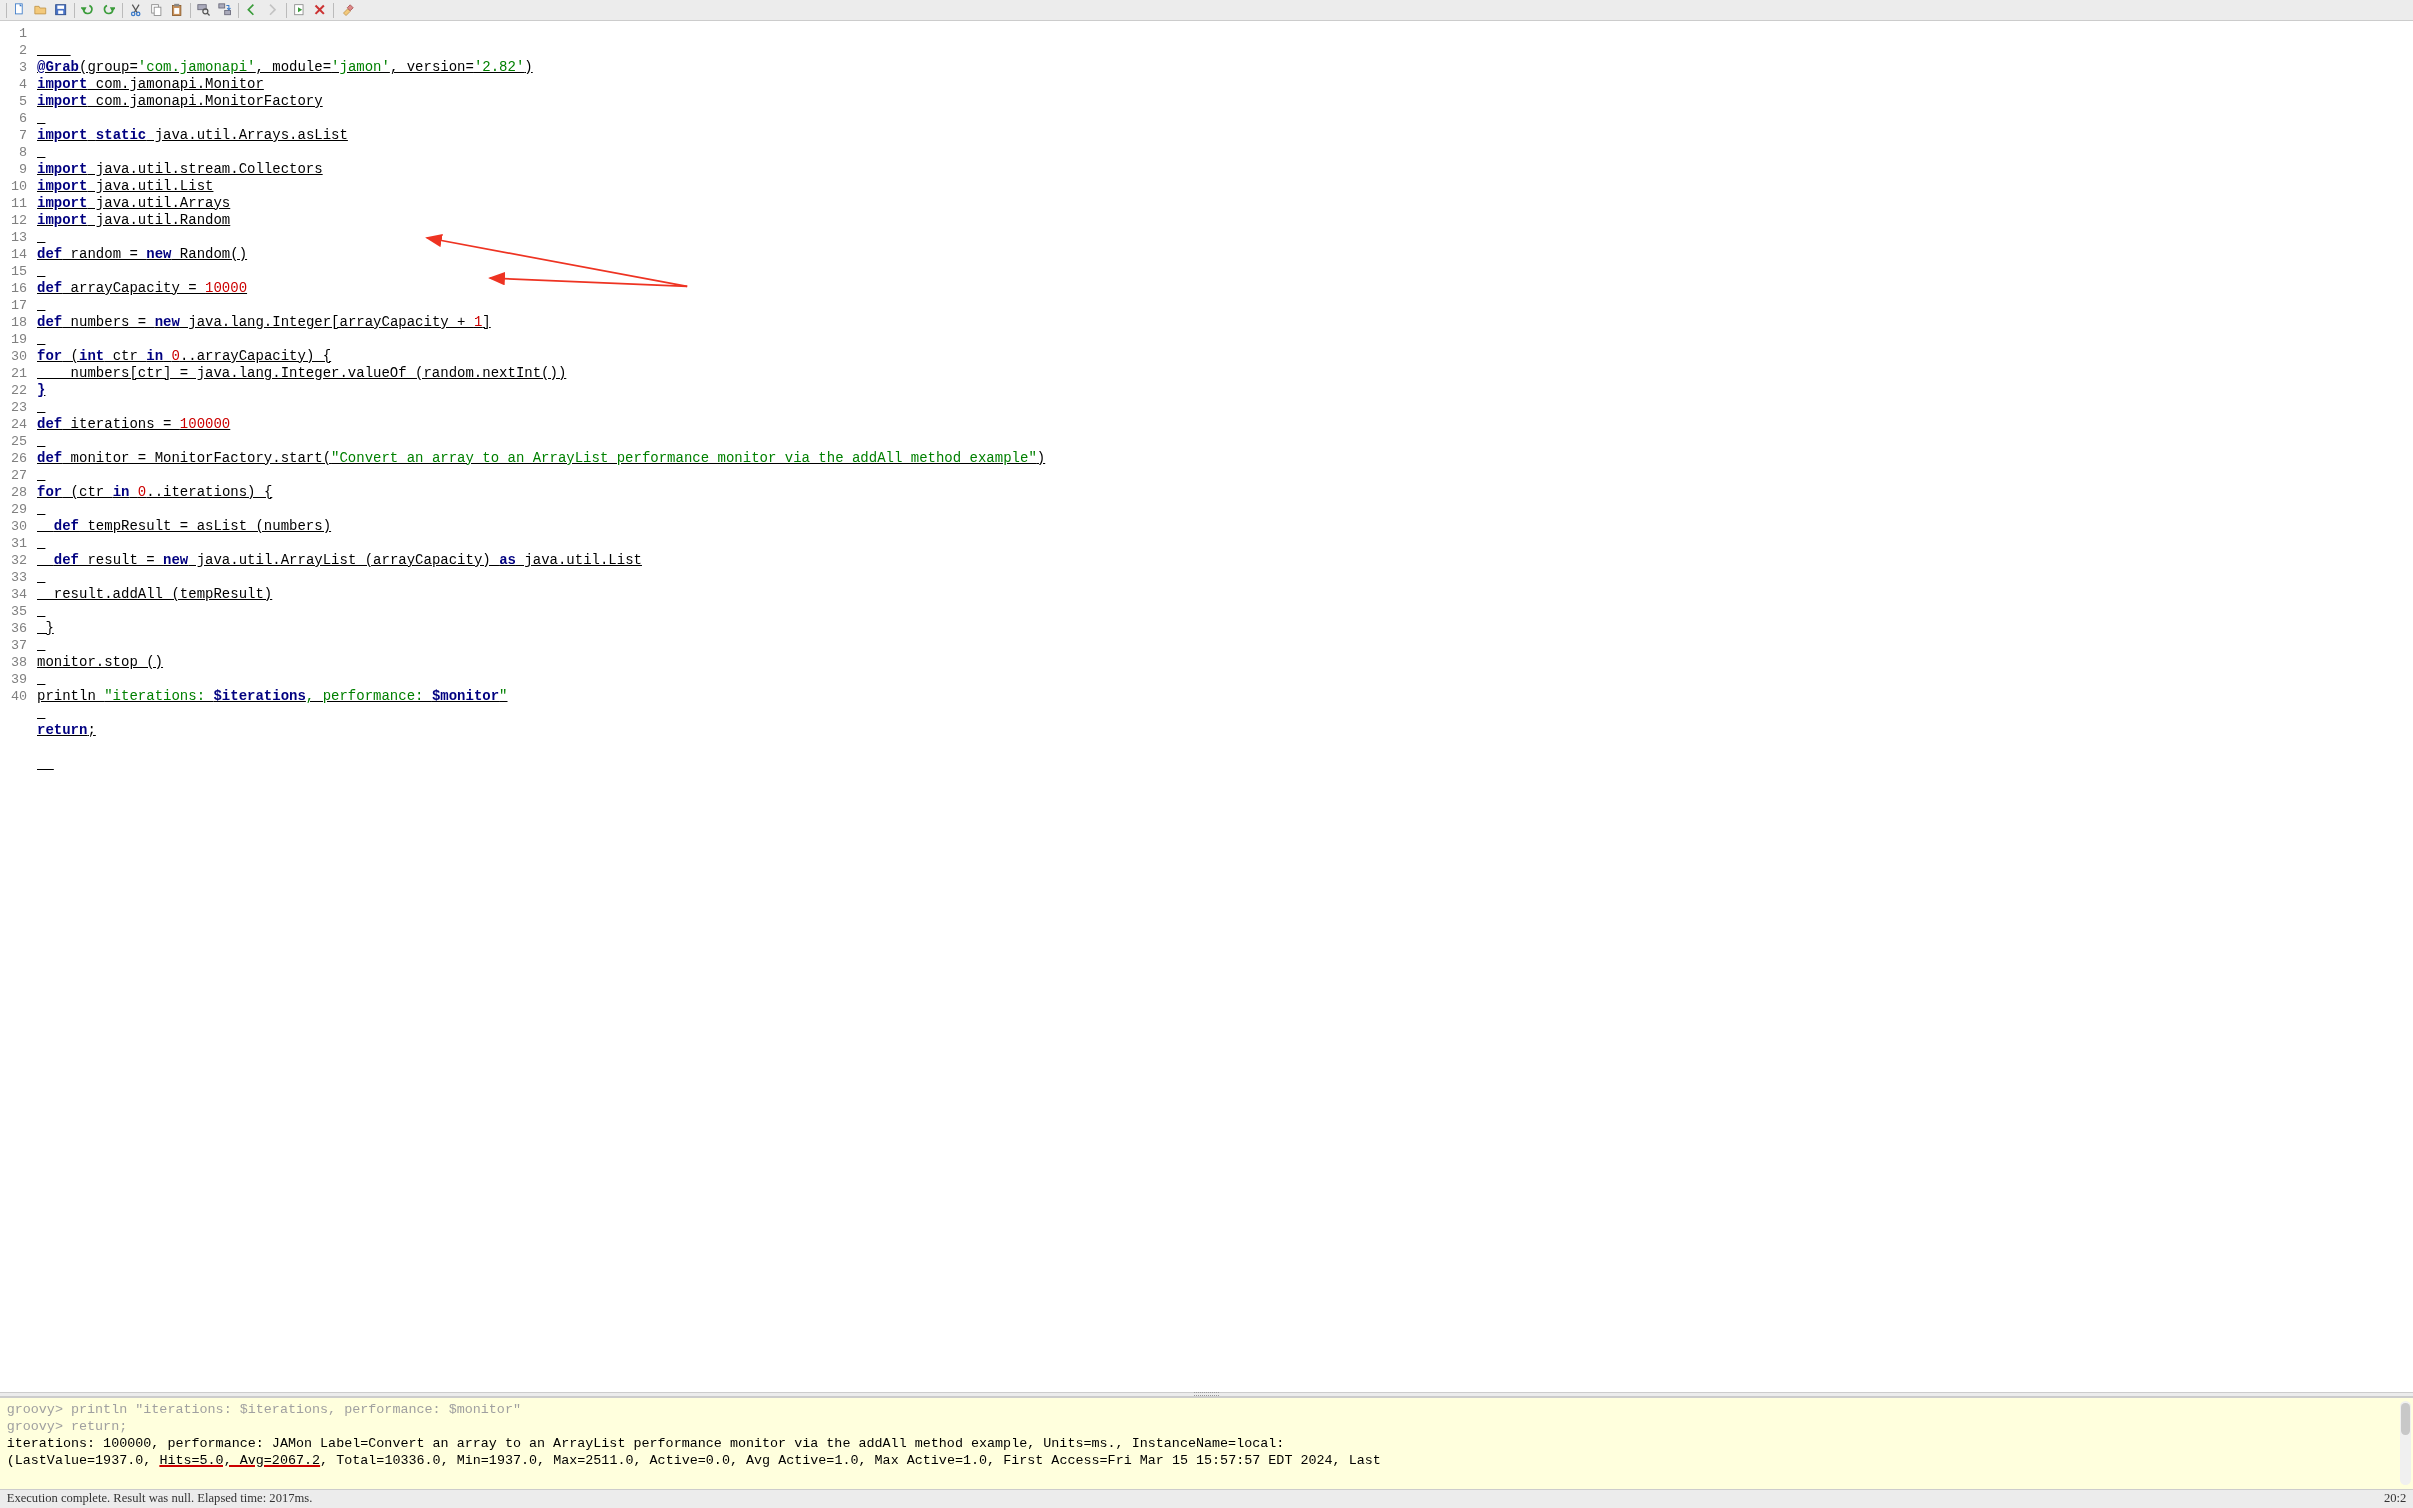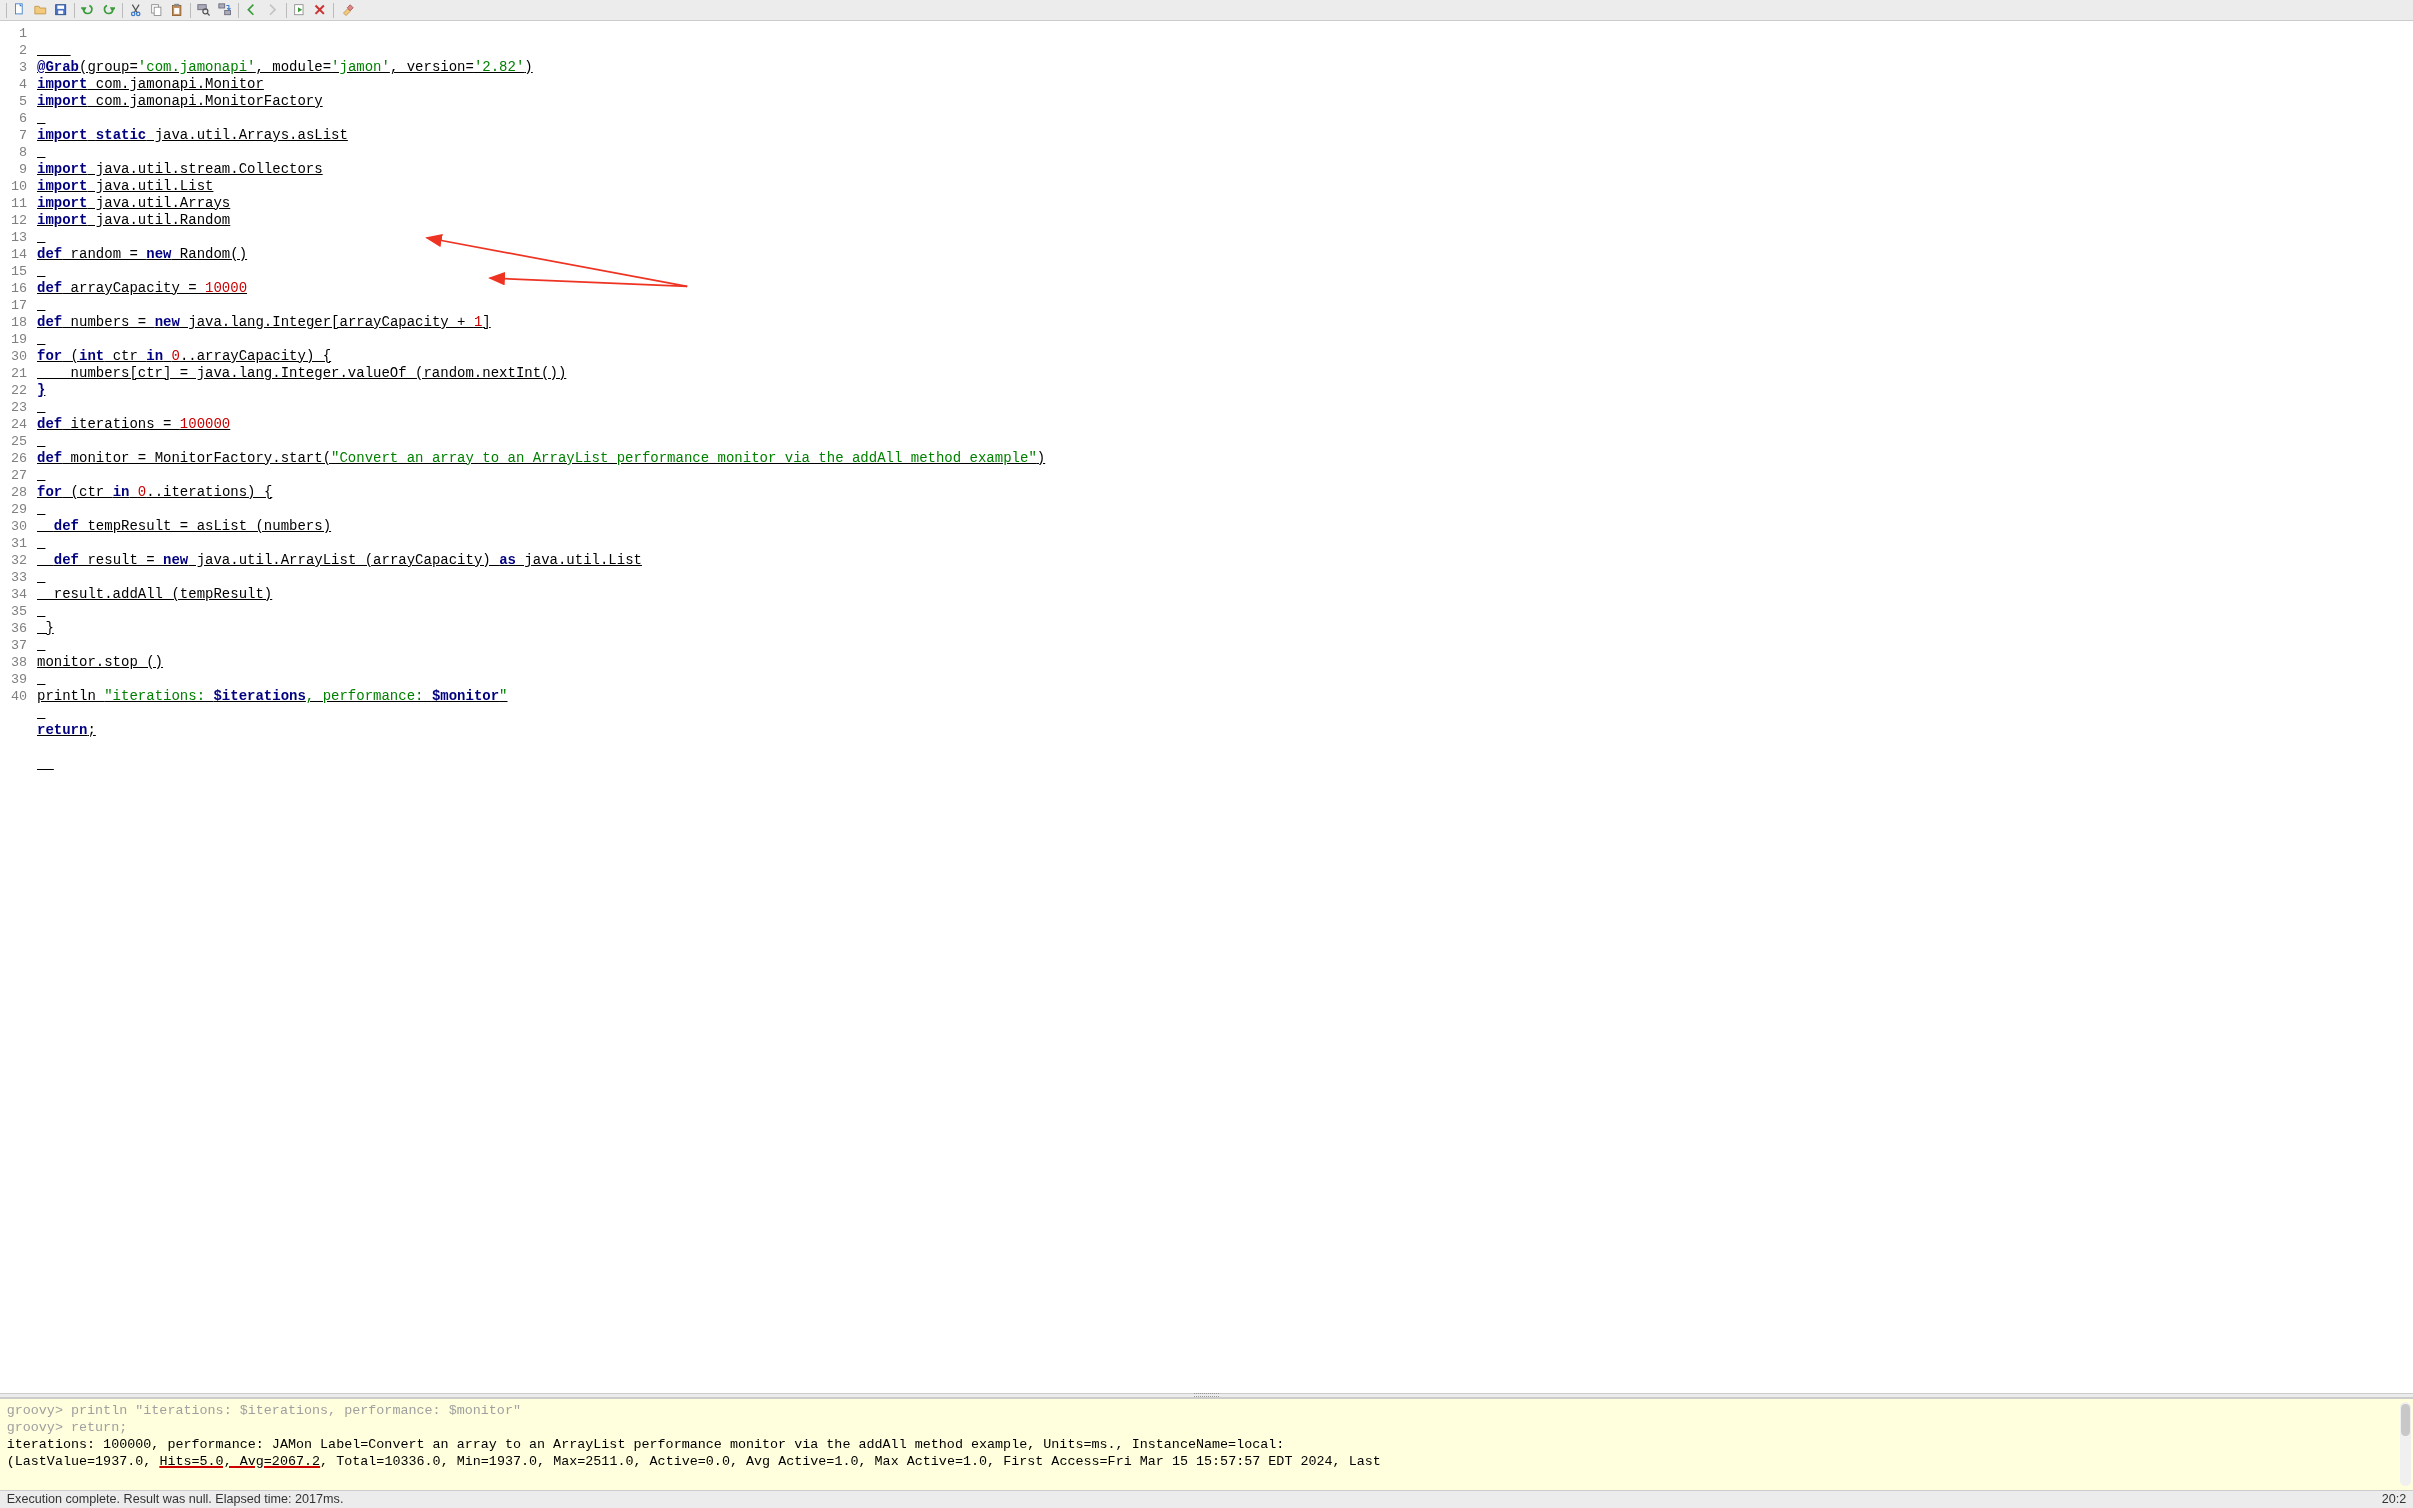--- a/index.html
+++ b/index.html
@@ -131,21 +131,21 @@
       background:#c8c8c8;
       border-radius:4.2px;
     }
     .status-bar {
       display: flex;
       justify-content: space-between;
       align-items: center;
       background: #ececec;
       border-top: 0.8px solid #ccc;
       padding: 1.7px 6.7px;
-      font-family: Liberation Sans, sans-serif;
+      font-family: Liberation Serif, serif;
       font-size: 12.6px;
       color: #333;
     }
     svg.icon { width: 13.4px; height: 13.4px; }
   </style>
 </head>
 <body>
 
 <div class="toolbar">
   <span class="sep"></span>

